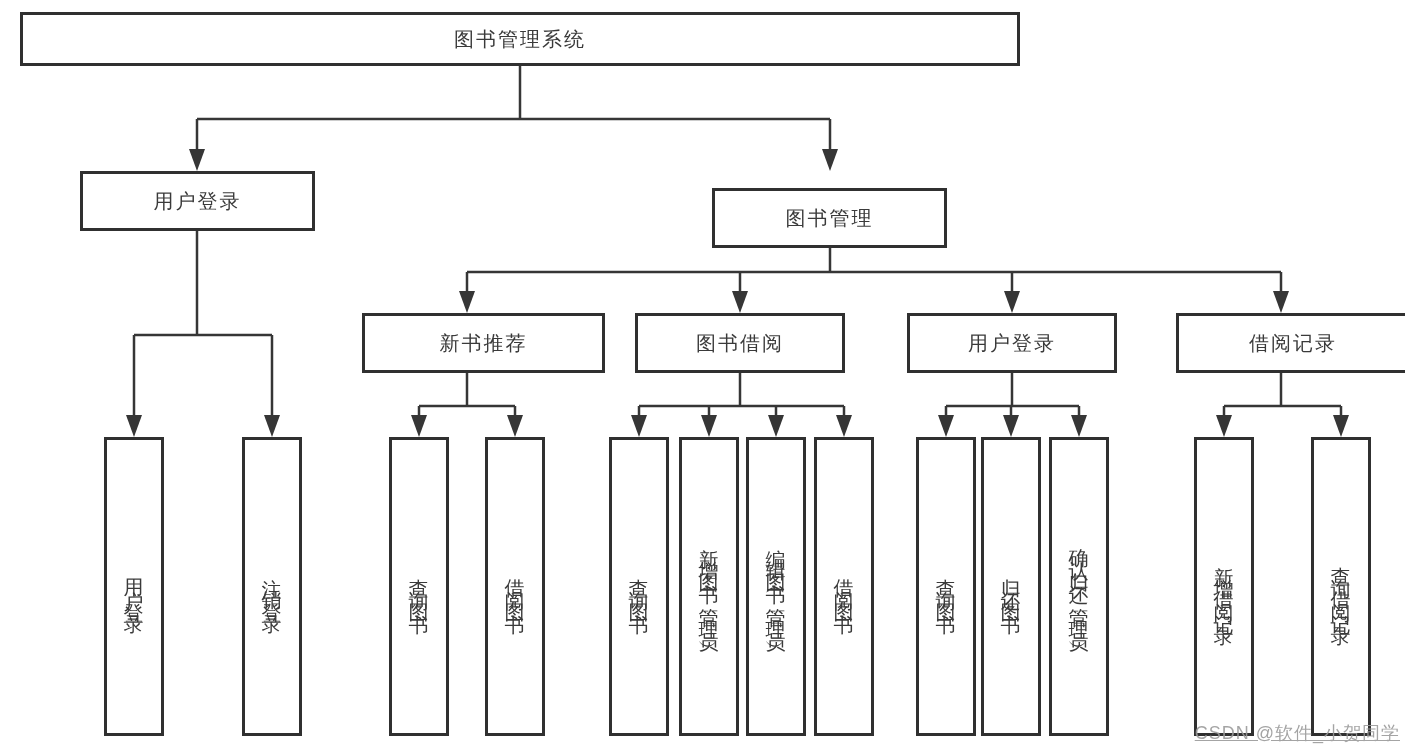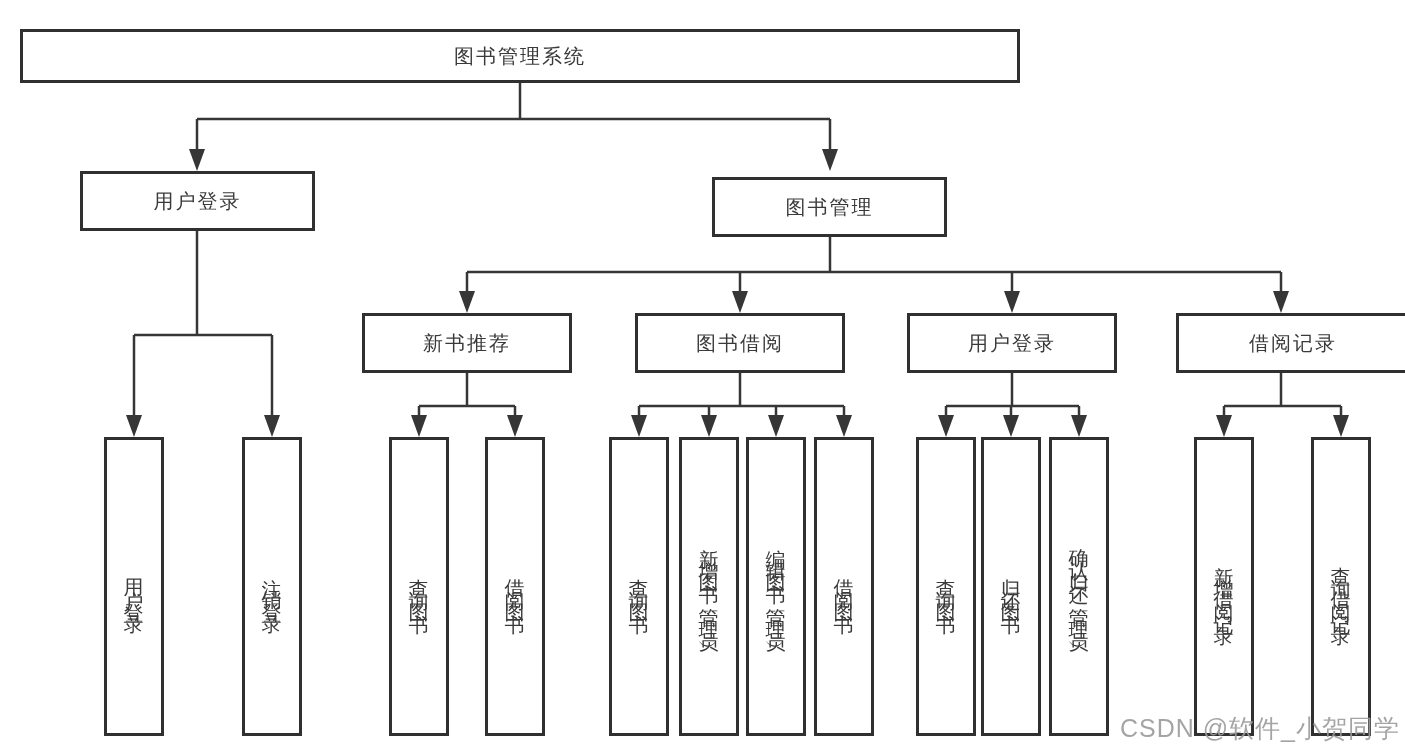--- a/index.html
+++ b/index.html
@@ -37,26 +37,27 @@
     writing-mode: vertical-rl;
     text-orientation: mixed;
     font-size: 20px;
     letter-spacing: 12px;
     line-height: 1.1;
   }
   .watermark {
     position: absolute;
     right: 5px;
     bottom: 2px;
-    font-size: 25px;
+    font-size: 18px;
     color: #9b9b9b;
     opacity: 0.9;
     letter-spacing: 1px;
     white-space: nowrap;
     z-index: 5;
+    text-decoration: underline;
   }
 </style>
 </head>
 <body>
 
 <div class="canvas">
 
   <svg class="connectors" viewBox="0 0 1405 747" xmlns="http://www.w3.org/2000/svg">
     <g stroke="#363636" stroke-width="2.5" fill="none">
 
@@ -119,26 +120,26 @@
       <path d="M768,415 L784,415 L776,437 Z"></path>
       <path d="M836,415 L852,415 L844,437 Z"></path>
       <path d="M938,415 L954,415 L946,437 Z"></path>
       <path d="M1003,415 L1019,415 L1011,437 Z"></path>
       <path d="M1071,415 L1087,415 L1079,437 Z"></path>
       <path d="M1216,415 L1232,415 L1224,437 Z"></path>
       <path d="M1333,415 L1349,415 L1341,437 Z"></path>
     </g>
   </svg>
 
-  <div class="node h-node" style="left:20px; top:12px; width:1000px; height:54px;margin-top:17px;">图书管理系统</div>
+  <div class="node h-node" style="left:20px; top:12px; width:1000px; height:54px;">图书管理系统</div>
 
   <div class="node h-node" style="left:80px; top:171px; width:235px; height:60px;">用户登录</div>
-  <div class="node h-node" style="left:712px; top:177px; width:235px; height:60px;">图书管理</div>
+  <div class="node h-node" style="left:712px; top:188px; width:235px; height:60px;">图书管理</div>
 
-  <div class="node h-node" style="left:362px; top:313px; width:210px; height:60px;">新书推荐</div>
+  <div class="node h-node" style="left:362px; top:313px; width:243px; height:60px;">新书推荐</div>
   <div class="node h-node" style="left:635px; top:313px; width:210px; height:60px;">图书借阅</div>
   <div class="node h-node" style="left:907px; top:313px; width:210px; height:60px;">用户登录</div>
   <div class="node h-node" style="left:1176px; top:313px; width:234px; height:60px;">借阅记录</div>
 
   <div class="node v-node" style="left:104px; top:437px; width:60px; height:299px;">用户登录</div>
   <div class="node v-node" style="left:242px; top:437px; width:60px; height:299px;">注销登录</div>
 
   <div class="node v-node" style="left:389px; top:437px; width:60px; height:299px;">查询图书</div>
   <div class="node v-node" style="left:485px; top:437px; width:60px; height:299px;">借阅图书</div>
 

